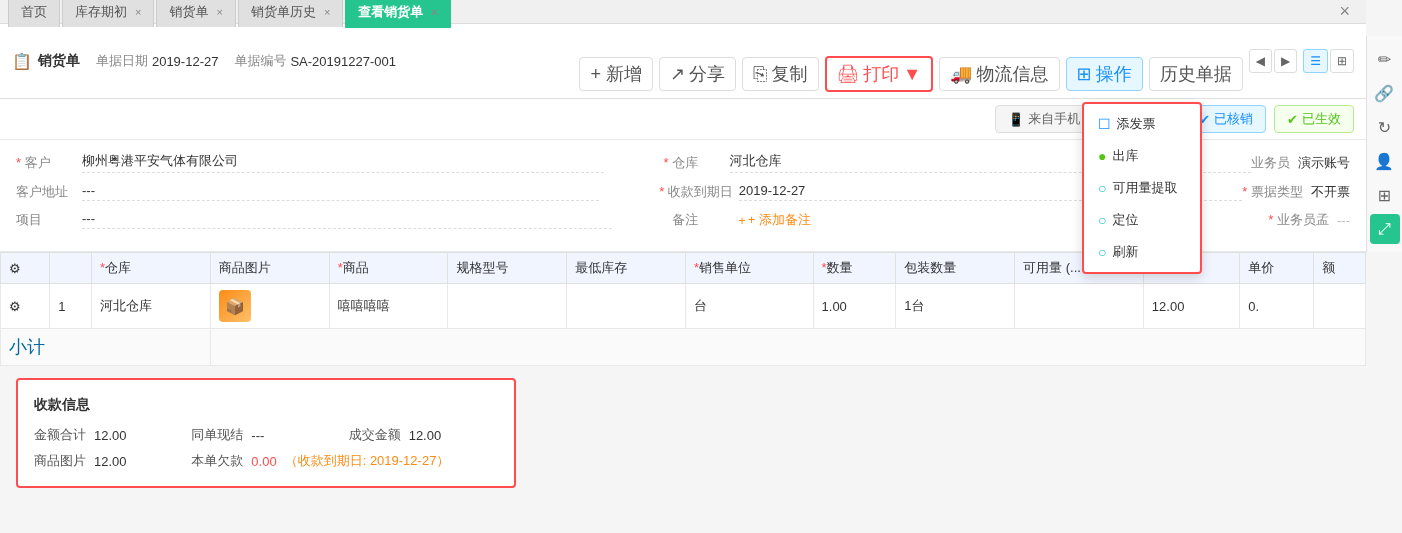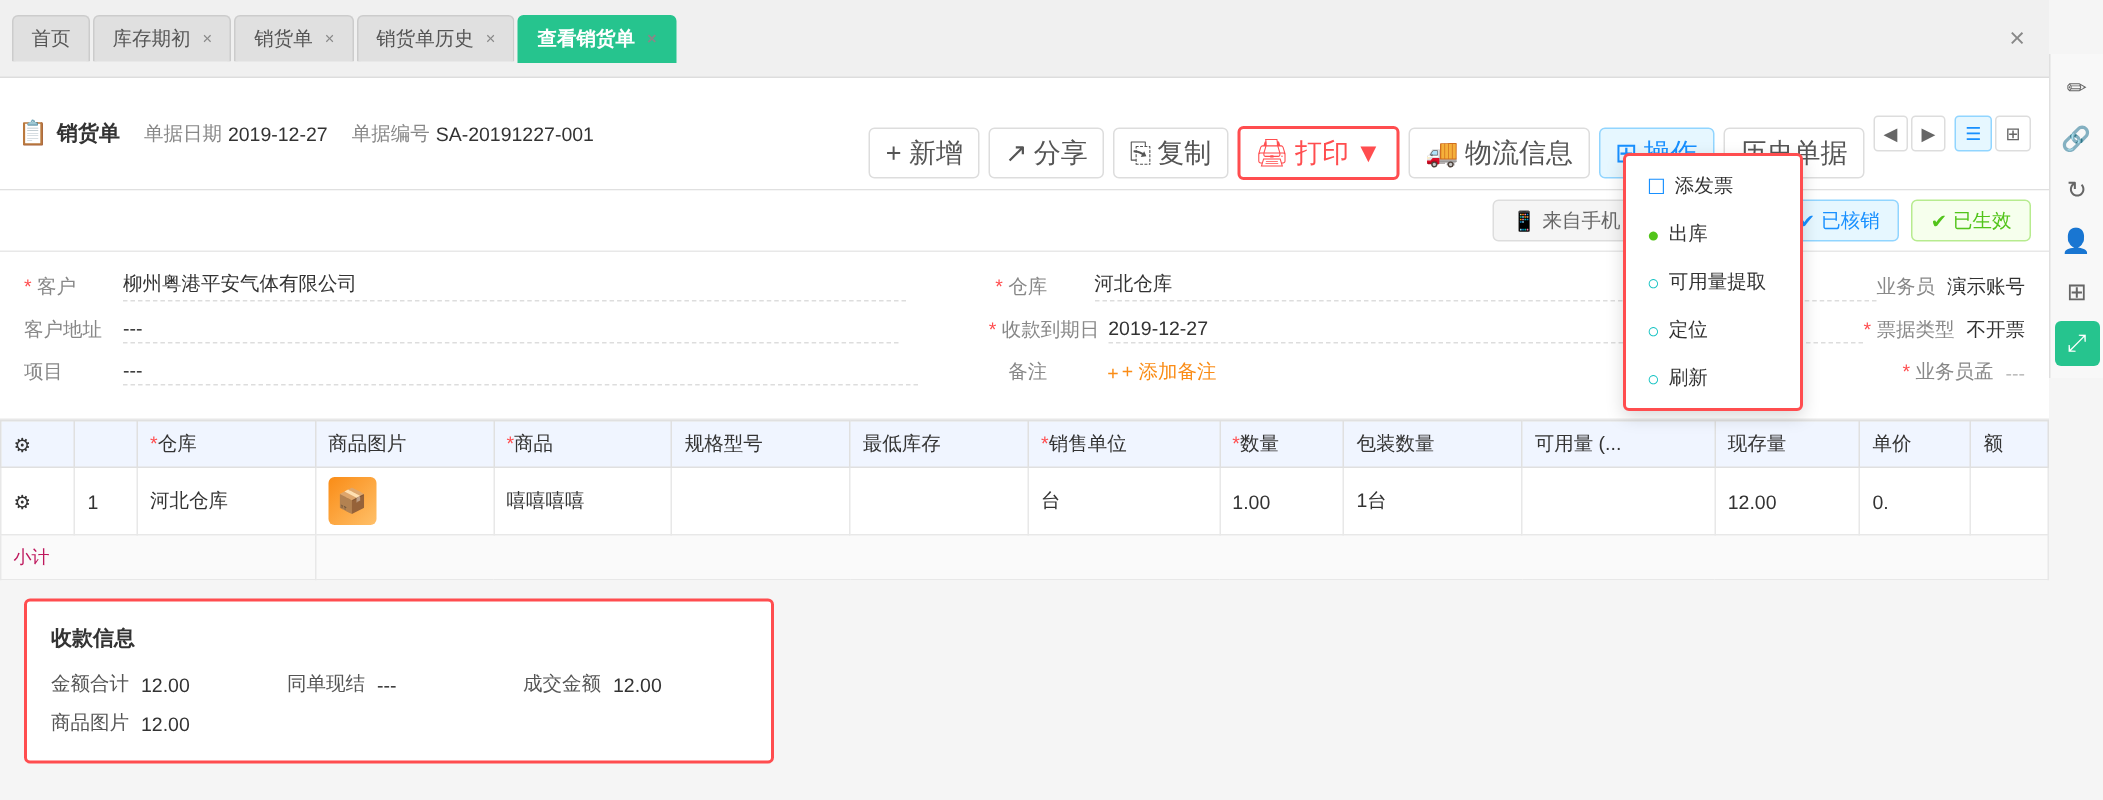--- a/index.html
+++ b/index.html
@@ -1,21 +1,21 @@
 <!DOCTYPE html>
 <html><head>
   <meta charset="utf-8">
   <style>
     * { box-sizing: border-box; margin: 0; padding: 0; }
     body { font-family: 'Microsoft YaHei', Arial, sans-serif; font-size: 13px; background: #f5f5f5; color: #333; }
 
     
     .tab-bar {
       display: flex; align-items: center; background: #f0f0f0; border-bottom: 1px solid #ddd;
-      padding: 0 8px; height: 52px; gap: 2px;
+      padding: 0 8px; height: 24px; gap: 2px;
     }
     .tab {
       display: flex; align-items: center; gap: 4px; padding: 6px 12px;
       background: #e0e0e0; border-radius: 4px 4px 0 0; cursor: pointer;
       font-size: 13px; color: #555; border: 1px solid #ccc; border-bottom: none;
     }
     .tab.active { background: #fff; color: #333; font-weight: bold; border-bottom: 1px solid #fff; margin-bottom: -1px; justify-content: space-between; }
     .tab.highlight { background: #26c48e; color: #fff; border-color: #26c48e; }
     .tab-close { font-size: 11px; color: #888; cursor: pointer; margin-left: 4px; }
     .tab-bar-spacer { flex: 1; }
@@ -67,21 +67,21 @@
     .add-note { color: #fa8c16; cursor: pointer; display: flex; align-items: center; gap: 2px; }
 
     
     .table-wrapper { background: #fff; overflow-x: auto; }
     table { width: 100%; border-collapse: collapse; font-size: 13px; }
     th {
       background: #f0f5ff; border: 1px solid #e0e0e0; padding: 6px 8px;
       text-align: left; white-space: nowrap; font-weight: normal; color: #333;
     }
     td { border: 1px solid #e8e8e8; padding: 6px 8px; white-space: nowrap; }
-    .subtotal-row td { background: #fafafa; color: #be185d; font-size: 12px; }
+    .subtotal-row td { background: #fafafa; color: #0369a1; font-size: 18px; }
     .product-img { width: 32px; height: 32px; background: linear-gradient(135deg, #fa8c16, #ffc069); border-radius: 4px; display: flex; align-items: center; justify-content: center; font-size: 16px; }
 
     
     .bottom-info {
       background: #fff; padding: 16px; border: 2px solid #ff4d4f; margin: 12px 16px;
       border-radius: 4px; max-width: 500px;
     }
     .bottom-info-title { font-weight: bold; font-size: 14px; margin-bottom: 12px; }
     .info-grid { display: grid; grid-template-columns: 1fr 1fr 1fr; gap: 8px; }
     .info-item { display: flex; align-items: center; gap: 8px; font-size: 13px; }
@@ -350,20 +350,25 @@
           <span class="value">---</span>
         </div>
         <div class="info-item">
           <span class="label">成交金额</span>
           <span class="value">12.00</span>
         </div>
         <div class="info-item">
           <span class="label">商品图片</span>
           <span class="value">12.00</span>
         </div>
+        <div class="info-item" style="grid-column: span 2;">
+          <span class="label">本单欠款</span>
+          <span class="value red">0.00</span>
+          <span class="value orange">（收款到期日: <span style="color:#fa8c16">2019-12-27</span>）</span>
+        </div>
       </div>
     </div>
   </div>
 
   <div class="right-sidebar">
     <div class="sidebar-icon">✏</div>
     <div class="sidebar-icon">🔗</div>
     <div class="sidebar-icon">↻</div>
     <div class="sidebar-icon">👤</div>
     <div class="sidebar-icon">⊞</div>

